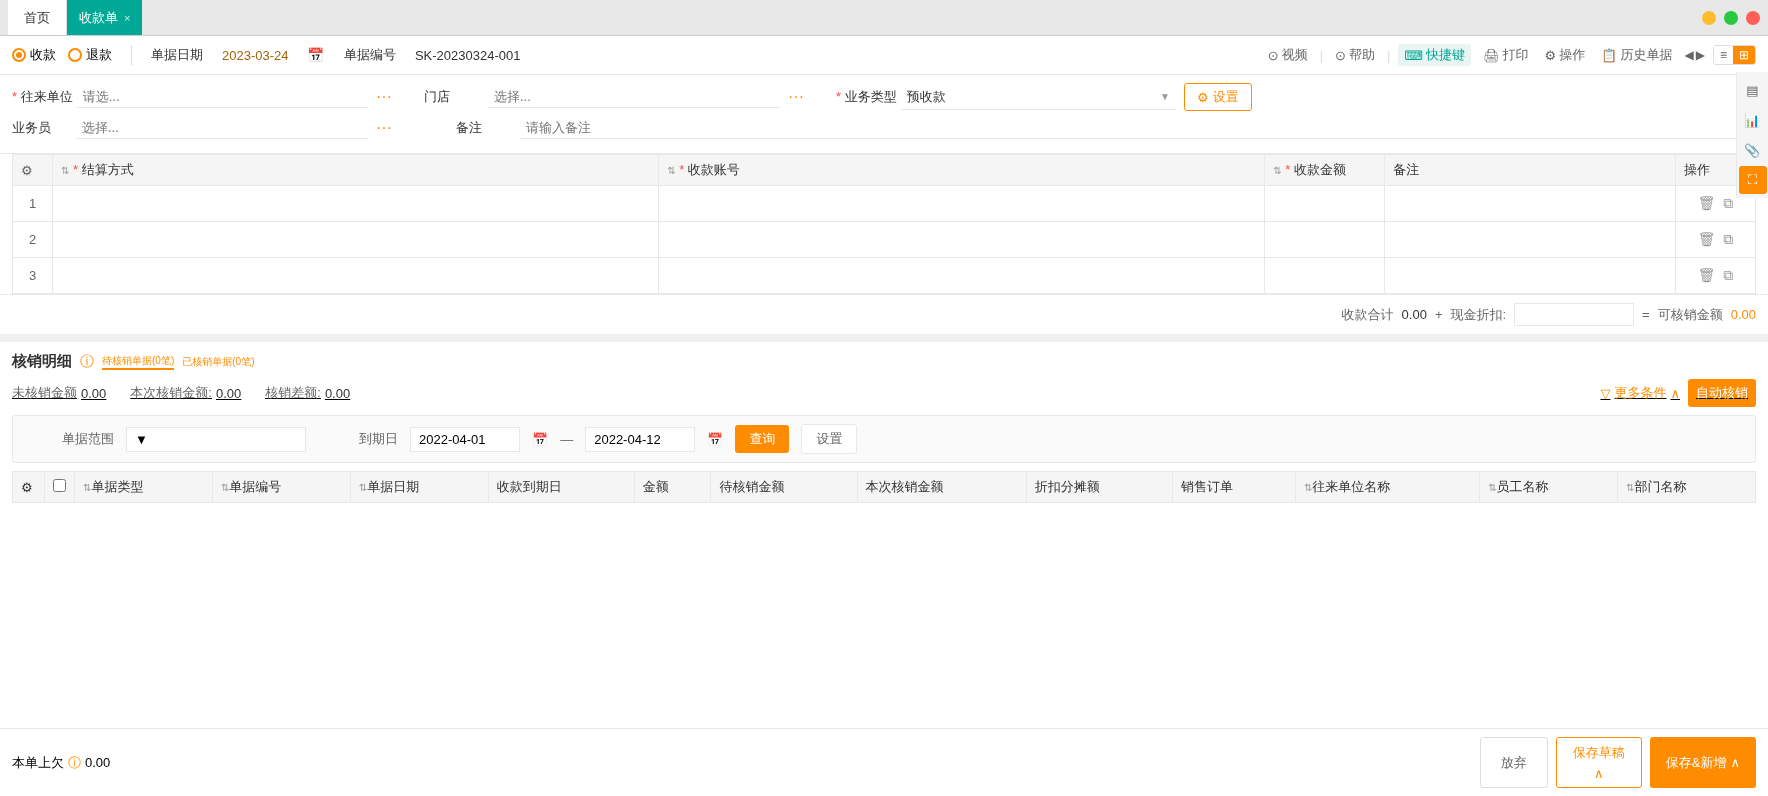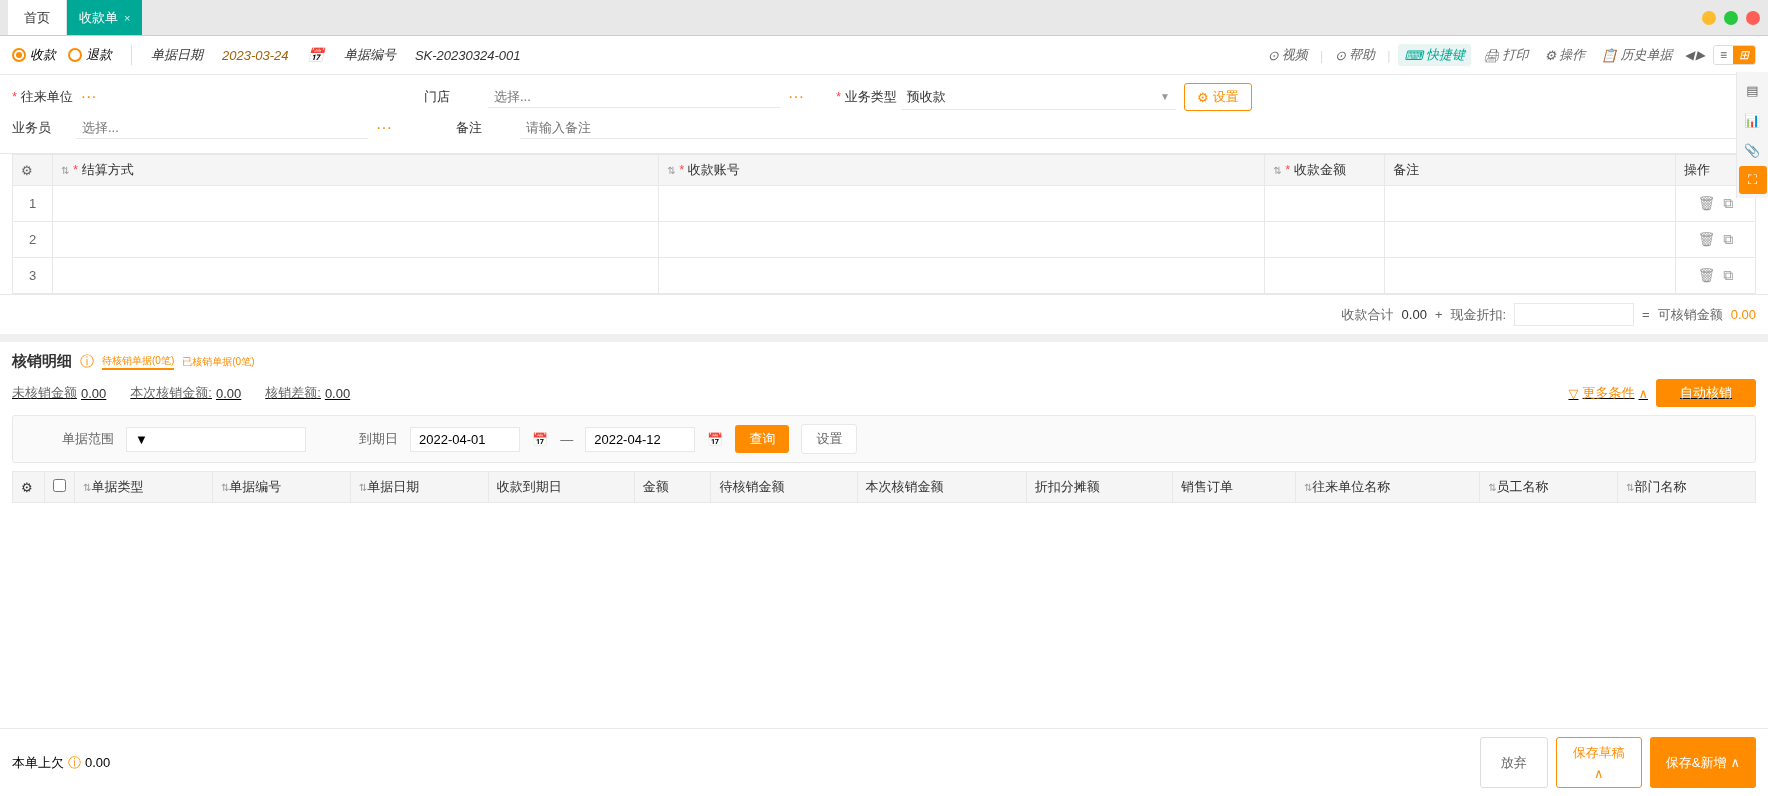--- a/index.html
+++ b/index.html
@@ -24,21 +24,21 @@
     .win-close { background: #ff5f57; }
     .win-min { background: #febc2e; }
     .win-max { background: #28c840; }
 
     
     .main-container { background: #fff; height: calc(796px - 36px); display: flex; flex-direction: column; }
 
     
     .toolbar {
       display: flex; align-items: center; padding: 8px 12px; background: #fff;
-      border-bottom: 1px solid #e8e8e8; gap: 19px; flex-shrink: 0; font-style: italic;
+      border-bottom: 1px solid #e8e8e8; gap: 19px; flex-shrink: 0;
     }
     .radio-group { display: flex; gap: 12px; align-items: center; }
     .radio-item { display: flex; align-items: center; gap: 4px; cursor: pointer; }
     .radio-dot { width: 14px; height: 14px; border-radius: 50%; border: 2px solid #ff8c00; display: flex; align-items: center; justify-content: center; }
     .radio-dot.active::after { content: ''; width: 6px; height: 6px; border-radius: 50%; background: #ff8c00; }
     .toolbar-divider { width: 1px; height: 20px; background: #ddd; }
     .label-text { color: #333; }
     .date-text { color: #a16207; font-weight: 500; }
     .calendar-icon { color: #ff8c00; cursor: pointer; font-size: 14px; }
     .doc-number { color: #333; }
@@ -100,21 +100,21 @@
     .info-icon { color: #ff8c00; cursor: pointer; font-size: 14px; }
     .tab-link { color: #ff8c00; cursor: pointer; font-size: 10px; }
     .tab-link.active { border-bottom: 2px solid #ff8c00; }
 
     .ver-stats { display: flex; gap: 24px; align-items: center; margin-bottom: 8px; text-decoration: underline; }
     .stat-item { display: flex; align-items: center; gap: 4px; color: #666; }
     .stat-val { color: #333; }
 
     .ver-toolbar { display: flex; align-items: center; justify-content: flex-end; margin-bottom: 8px; gap: 8px; }
     .more-conditions { color: #ff8c00; cursor: pointer; display: flex; align-items: center; gap: 4px; font-size: 12px; }
-    .auto-btn { background: #ff8c00; color: #fff; border: none; padding: 5px 24px; border-radius: 3px; cursor: pointer; }
+    .auto-btn { background: #ff8c00; color: #fff; border: none; padding: 5px 8px; border-radius: 3px; cursor: pointer; }
 
     .filter-row { display: flex; align-items: center; gap: 12px; padding: 8px; border: 1px solid #e8e8e8; border-radius: 3px; margin-bottom: 8px; background: #fafafa; }
     .filter-label { color: #666; white-space: nowrap; margin-left: 41px; }
     .filter-select { display: flex; align-items: center; border: 1px solid #e8e8e8; padding: 4px 8px; background: #fff; min-width: 180px; gap: 4px; cursor: pointer; }
     .date-input { border: 1px solid #e8e8e8; padding: 4px 8px; background: #fff; width: 110px; }
     .date-separator { color: #666; }
     .query-btn { background: #ff8c00; color: #fff; border: none; padding: 5px 14px; border-radius: 3px; cursor: pointer; }
     .settings-btn2 { background: #fff; border: 1px solid #e8e8e8; color: #666; padding: 5px 14px; border-radius: 3px; cursor: pointer; }
 
     
@@ -219,20 +219,21 @@
         <div class="view-toggle">≡</div>
         <div class="view-toggle active">⊞</div>
       </div>
     </div>
   </div>
 
   <div class="form-area">
     <div class="form-row">
       <div class="form-field" style="max-width:380px;">
         <span class="form-label required">往来单位</span>
+        <input class="form-input" placeholder="请选..." style="">
         <span class="more-btn">···</span>
       </div>
       <div style="width:32px;"></div>
       <div class="form-field" style="max-width:380px;">
         <span class="form-label">门店</span>
         <input class="form-input" placeholder="选择..." style="">
         <span class="more-btn">···</span>
       </div>
       <div style="width:32px;"></div>
       <div class="form-field" style="max-width:340px;">

